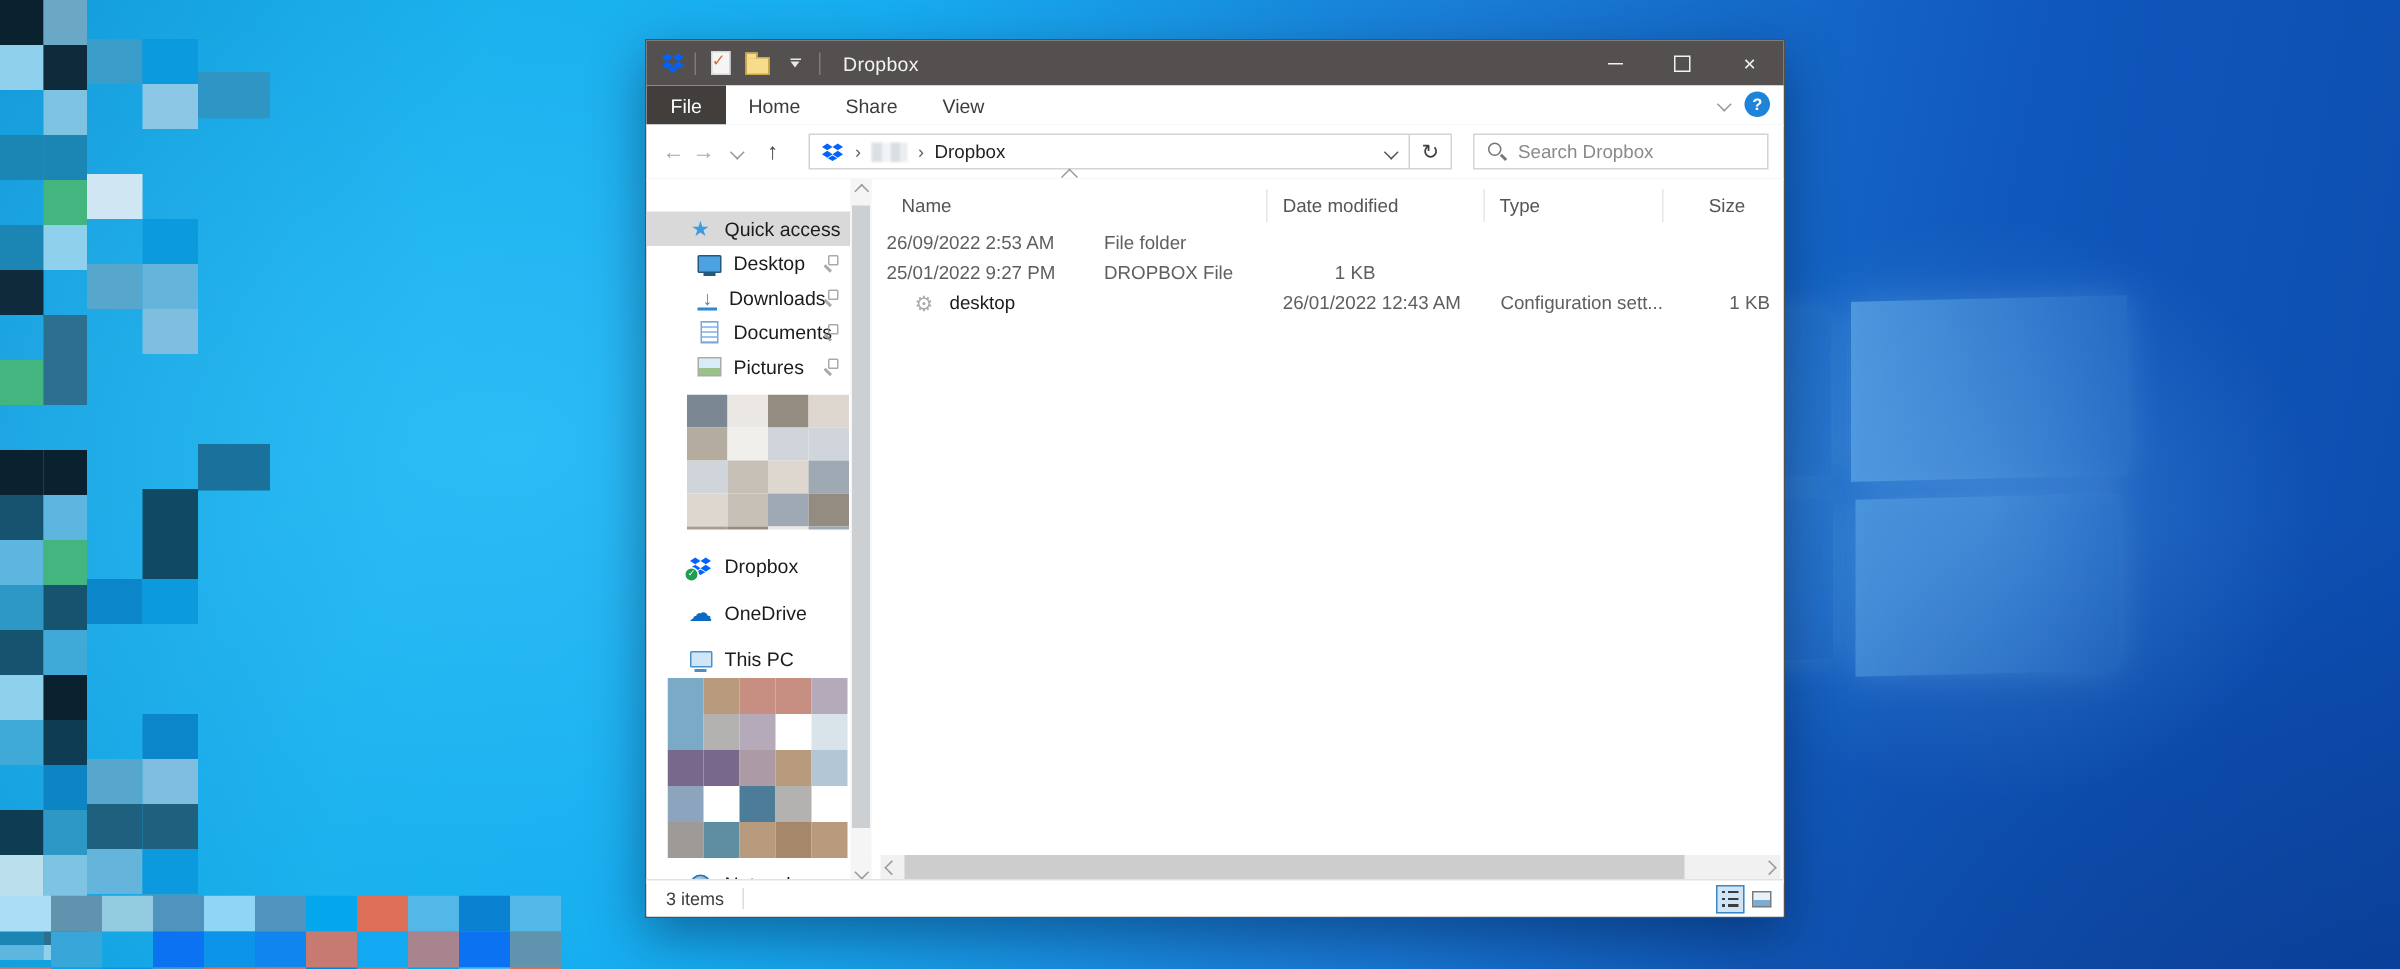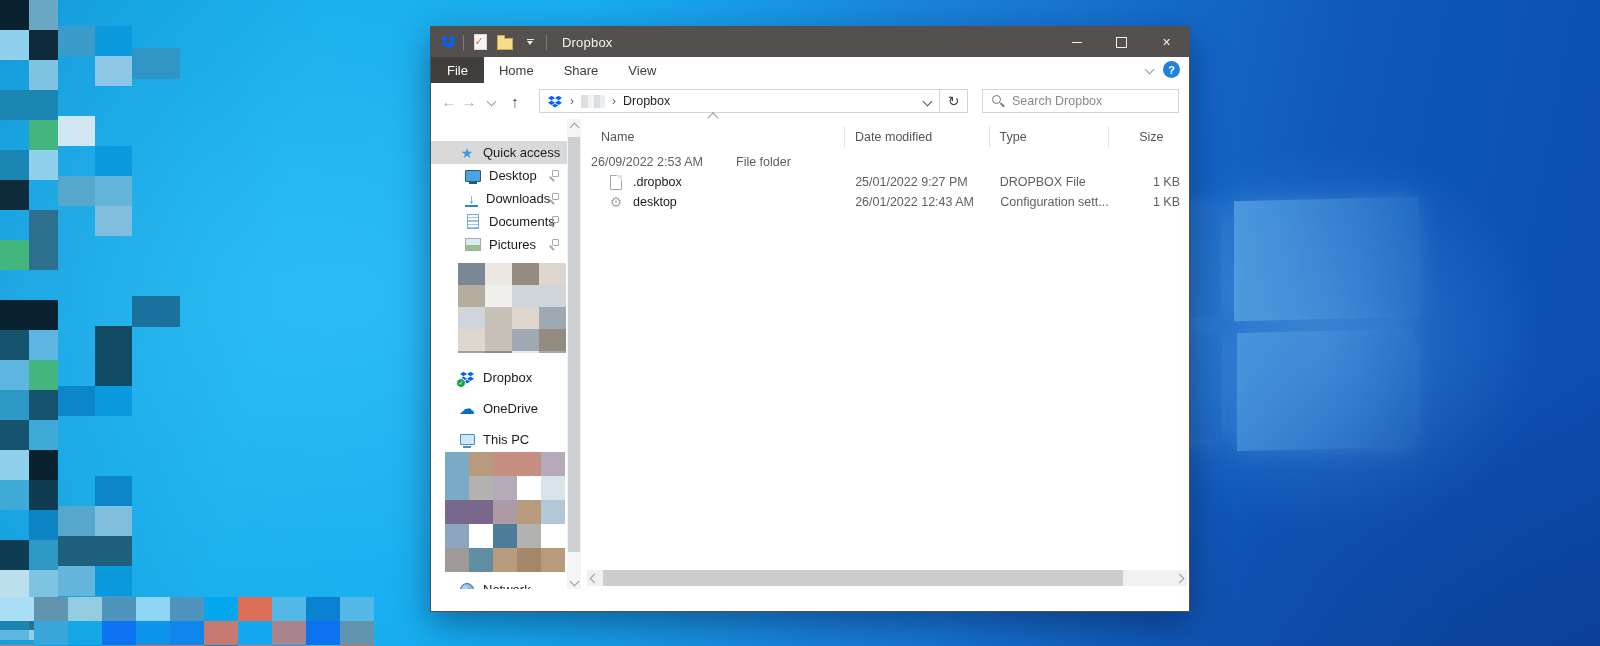--- a/index.html
+++ b/index.html
@@ -542,24 +542,20 @@
             <div class="fh" style="width: 120px;">Type</div>
             <div class="fh" style="width: 78px;">Size</div>
           </div>
         <div class="frows" id="frows">
             <div class="frow">
               <div class="fc" style="width: 145px;">26/09/2022 2:53 AM</div>
               <div class="fc" style="width: 120px;">File folder</div>
               <div class="fc size" style="width: 78px;"></div>
             </div>
             <div class="frow">
-              <div class="fc name" style="width: 265px;">
-                <span class="ic ic-file"></span>
-                <span>.dropbox</span>
-              </div>
               <div class="fc" style="width: 145px;">25/01/2022 9:27 PM</div>
               <div class="fc" style="width: 120px;">DROPBOX File</div>
               <div class="fc size" style="width: 78px;">1 KB</div>
             </div>
             <div class="frow">
               <div class="fc name" style="width: 265px;">
                 <span class="ic ic-gear"></span>
                 <span>desktop</span>
               </div>
               <div class="fc" style="width: 145px;">26/01/2022 12:43 AM</div>
@@ -572,15 +568,27 @@
               <span class="chev left"></span>
             </span>
           <span class="hs-thumb"></span>
           <span class="hs-btn hs-right">
               <span class="chev right"></span>
             </span>
         </div>
       </div>
     </div>
 
+    <div class="statusbar">
+      <span class="st-count">3 items</span>
+      <span class="st-sep"></span>
+      <div class="view-btns">
+        <span class="vbtn active">
+            <span class="glyph-details"></span>
+          </span>
+        <span class="vbtn">
+            <span class="glyph-thumb"></span>
+          </span>
+      </div>
+    </div>
 
   </div>
 </div>
 
 </body></html>

